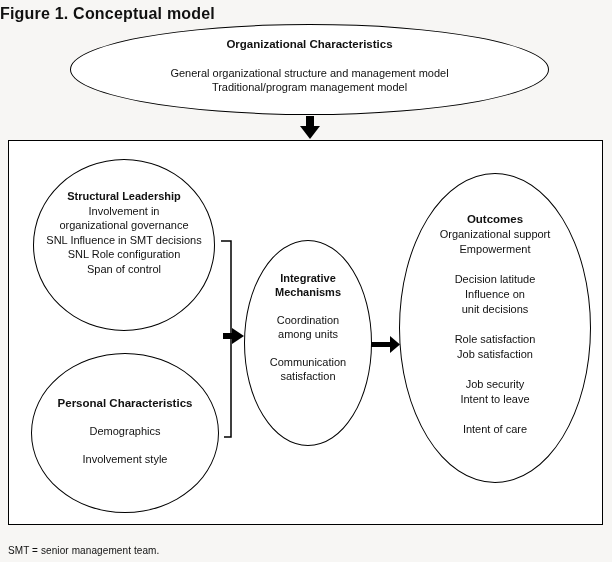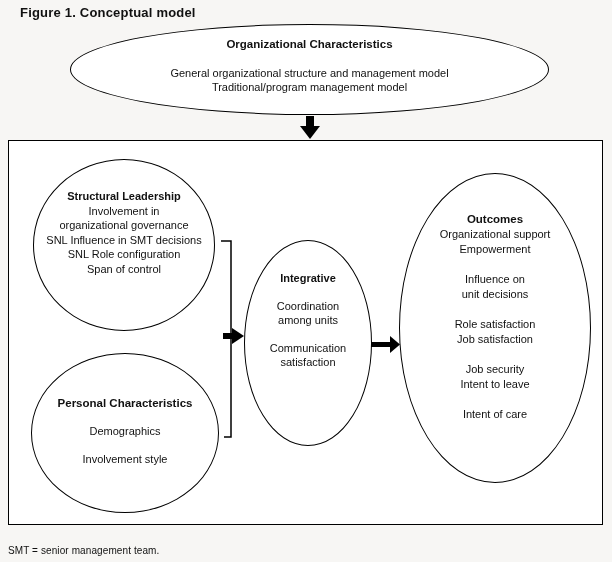--- a/index.html
+++ b/index.html
@@ -13,22 +13,22 @@
     width: 612px; height: 562px;
     background: var(--page-bg);
     font-family: "Liberation Sans", sans-serif;
     color: var(--text);
     position: relative;
     overflow: hidden;
   }
   .page { position: absolute; inset: 0; }
 
   .fig-title {
-    position: absolute; left: 20px; top: 5px;
-    font-size: 13px; font-weight: bold; letter-spacing: .2px;
+    position: absolute; left: 0; top: 5px;
+    font-size: 16px; font-weight: bold; letter-spacing: .2px;
   }
 
   .shape {
     position: absolute;
     background: var(--fill);
     border: 1px solid var(--stroke);
     text-align: center;
   }
   .ellipse { border-radius: 50%; }
 
@@ -114,20 +114,21 @@
     </svg>
 
     <svg class="svg-abs" style="left:214px; top:187px;" width="22" height="16" viewBox="0 0 22 16">
       <rect x="0" y="5" width="10" height="6" fill="var(--stroke)"></rect>
       <polygon points="9,0 21,8 9,16" fill="var(--stroke)"></polygon>
     </svg>
 
     <div class="shape ellipse integrative-ellipse">
       <div class="node-title">
           <div class="ln">Integrative</div>
+          <div class="ln">Mechanisms</div>
         </div>
       <div class="lines">
           <div class="ln"></div>
           <div class="ln">Coordination</div>
           <div class="ln">among units</div>
           <div class="ln"></div>
           <div class="ln">Communication</div>
           <div class="ln">satisfaction</div>
         </div>
     </div>
@@ -136,20 +137,21 @@
       <rect x="0" y="6" width="20" height="5" fill="var(--stroke)"></rect>
       <polygon points="19,0 29,8.5 19,17" fill="var(--stroke)"></polygon>
     </svg>
 
     <div class="shape ellipse outcomes-ellipse">
       <div class="node-title">Outcomes</div>
       <div class="lines">
           <div class="ln">Organizational support</div>
           <div class="ln">Empowerment</div>
           <div class="ln"></div>
+          <div class="ln">Decision latitude</div>
           <div class="ln">Influence on</div>
           <div class="ln">unit decisions</div>
           <div class="ln"></div>
           <div class="ln">Role satisfaction</div>
           <div class="ln">Job satisfaction</div>
           <div class="ln"></div>
           <div class="ln">Job security</div>
           <div class="ln">Intent to leave</div>
           <div class="ln"></div>
           <div class="ln">Intent of care</div>

